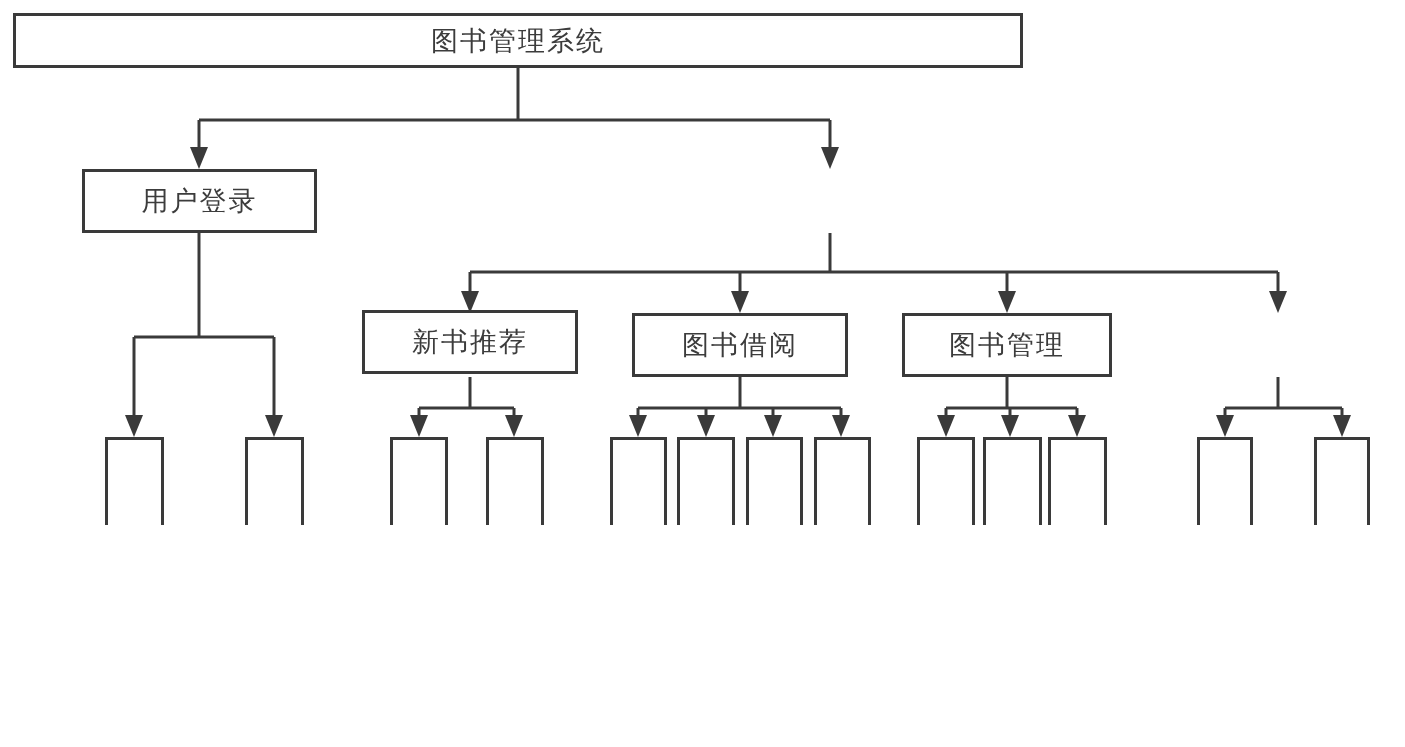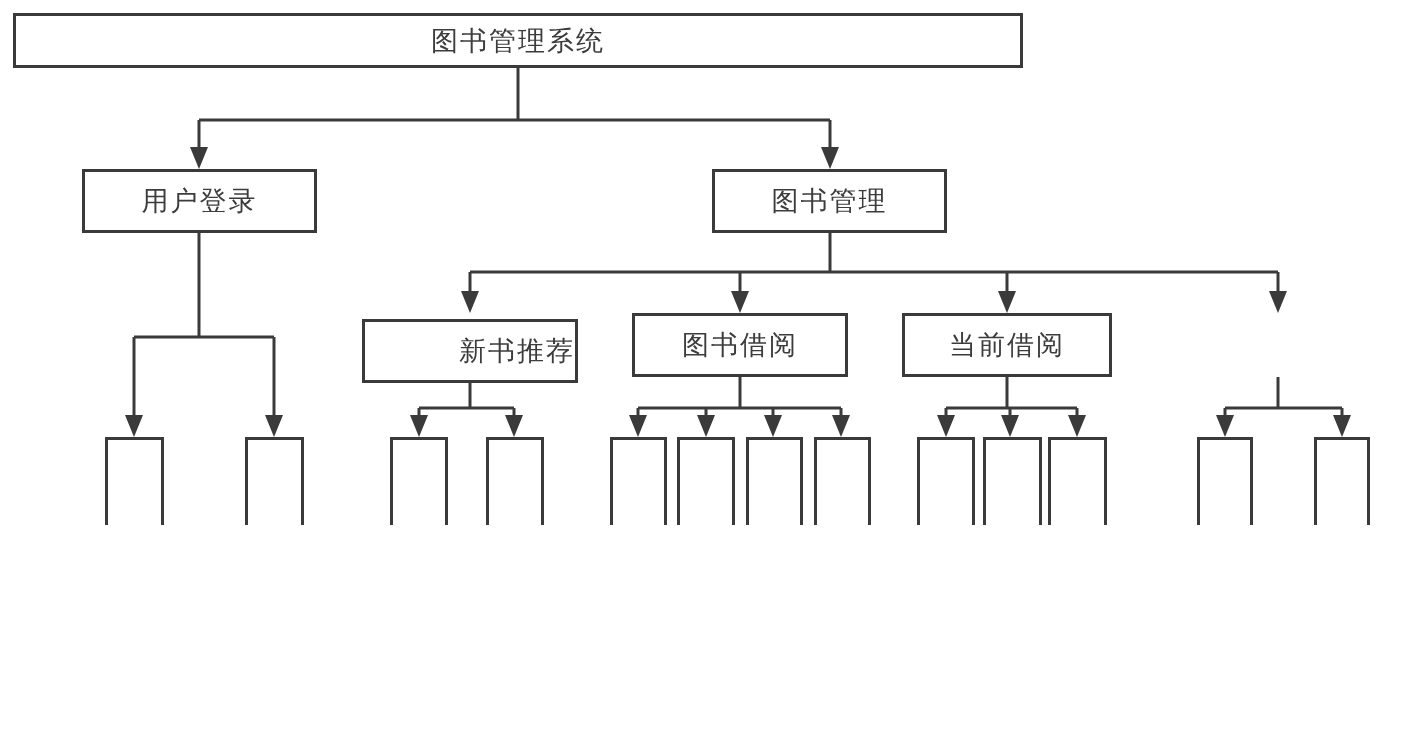--- a/index.html
+++ b/index.html
@@ -96,32 +96,29 @@
     </g>
   </svg>
 
   <div class="box hbox" style="left:13px; top:13px; width:1010px; height:55px;">
     <span>图书管理系统</span>
   </div>
 
   <div class="box hbox" style="left:82px; top:169px; width:235px; height:64px;">
     <span>用户登录</span>
   </div>
-  <div class="box hbox" style="left:712px; top:169px; width:235px; height:64px;">
-    <span>图书管理</span>
-  </div>
 
-  <div class="box hbox" style="left:362px; top:319px; width:216px; height:64px;justify-content:flex-end;">
+  <div class="box hbox" style="left:362px; top:310px; width:216px; height:64px;">
     <span>新书推荐</span>
   </div>
   <div class="box hbox" style="left:632px; top:313px; width:216px; height:64px;">
     <span>图书借阅</span>
   </div>
   <div class="box hbox" style="left:902px; top:313px; width:210px; height:64px;">
-    <span>当前借阅</span>
+    <span>图书管理</span>
   </div>
 
   <div class="box vbox" style="left:105px; top:437px; width:59px; height:298px;">
     <span class="vtext">用户登录</span>
   </div>
   <div class="box vbox" style="left:245px; top:437px; width:59px; height:298px;">
     <span class="vtext">注销登录</span>
   </div>
 
   <div class="box vbox" style="left:390px; top:437px; width:58px; height:298px;">

